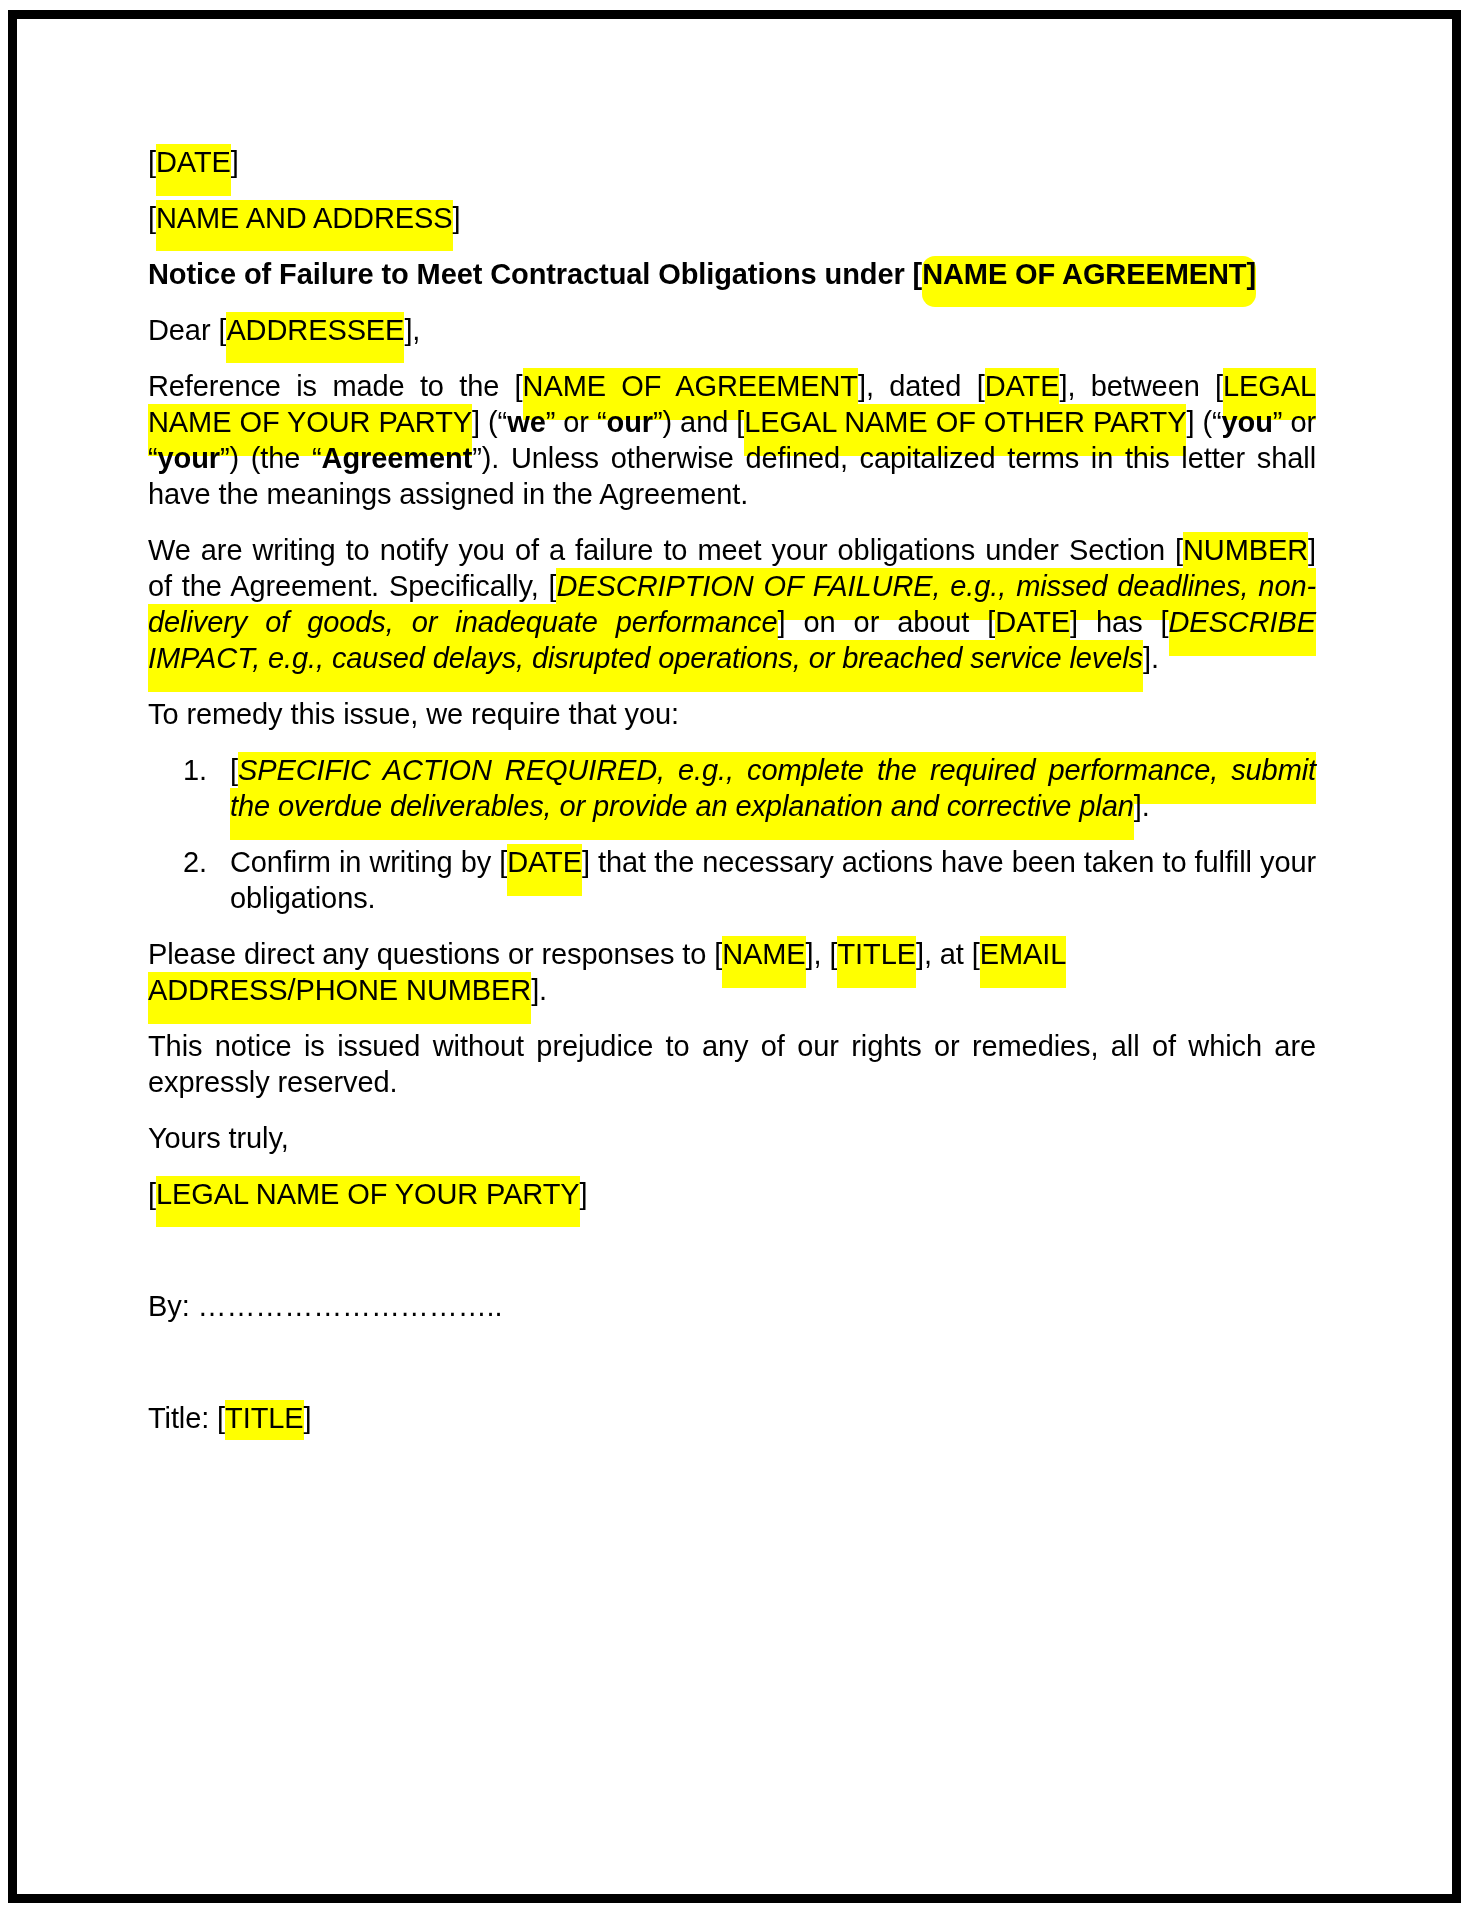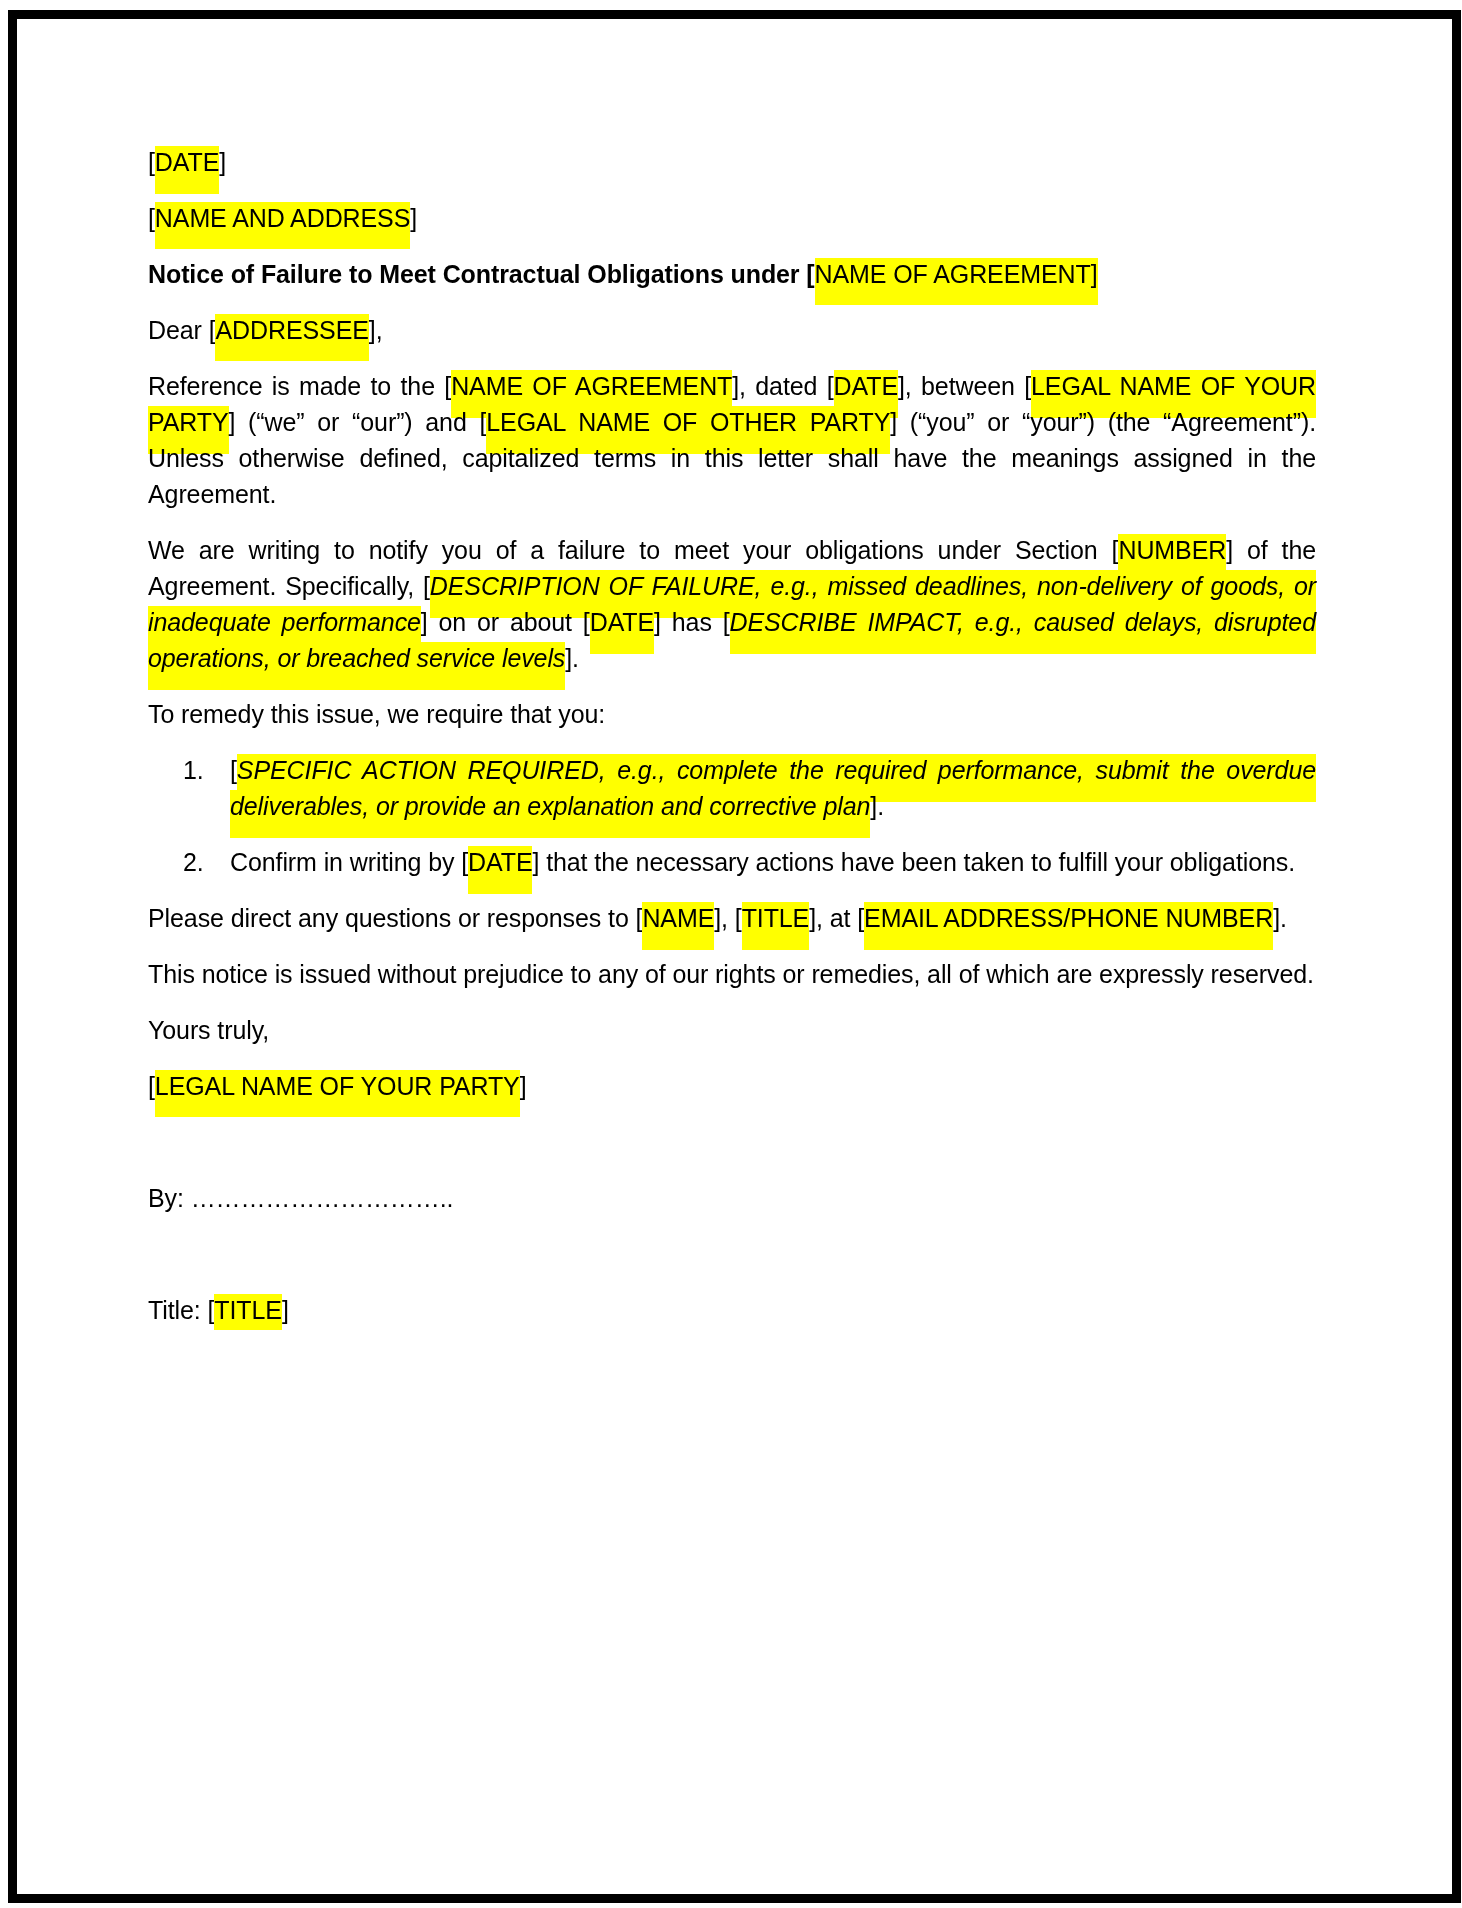--- a/index.html
+++ b/index.html
@@ -24,30 +24,30 @@
     height: 1893px;
     border: 9px solid #000000;
     box-sizing: border-box;
     pointer-events: none;
   }
   .page-content {
     position: absolute;
     left: 148px;
     top: 144px;
     width: 1168px;
-    font-size: 25px;
+    font-size: 29px;
     line-height: 36px;
     letter-spacing: -0.1px;
   }
   .para {
     margin: 0 0 20px 0;
   }
   .para.justify { text-align: justify; }
   .para.bold { font-weight: bold; }
-  .run.b { font-weight: normal; }
+  .run.b { font-weight: bold; border-radius: 13px; }
   .run.i { font-style: italic; }
   .run.hl {
     background: #ffff00;
     padding-top: 2px;
     padding-bottom: 18px;
   }
   .run.hl.hl-tall  { padding-bottom: 17px; }
   .run.hl.hl-short { padding-bottom: 6px; }
   .para.li {
     position: relative;

